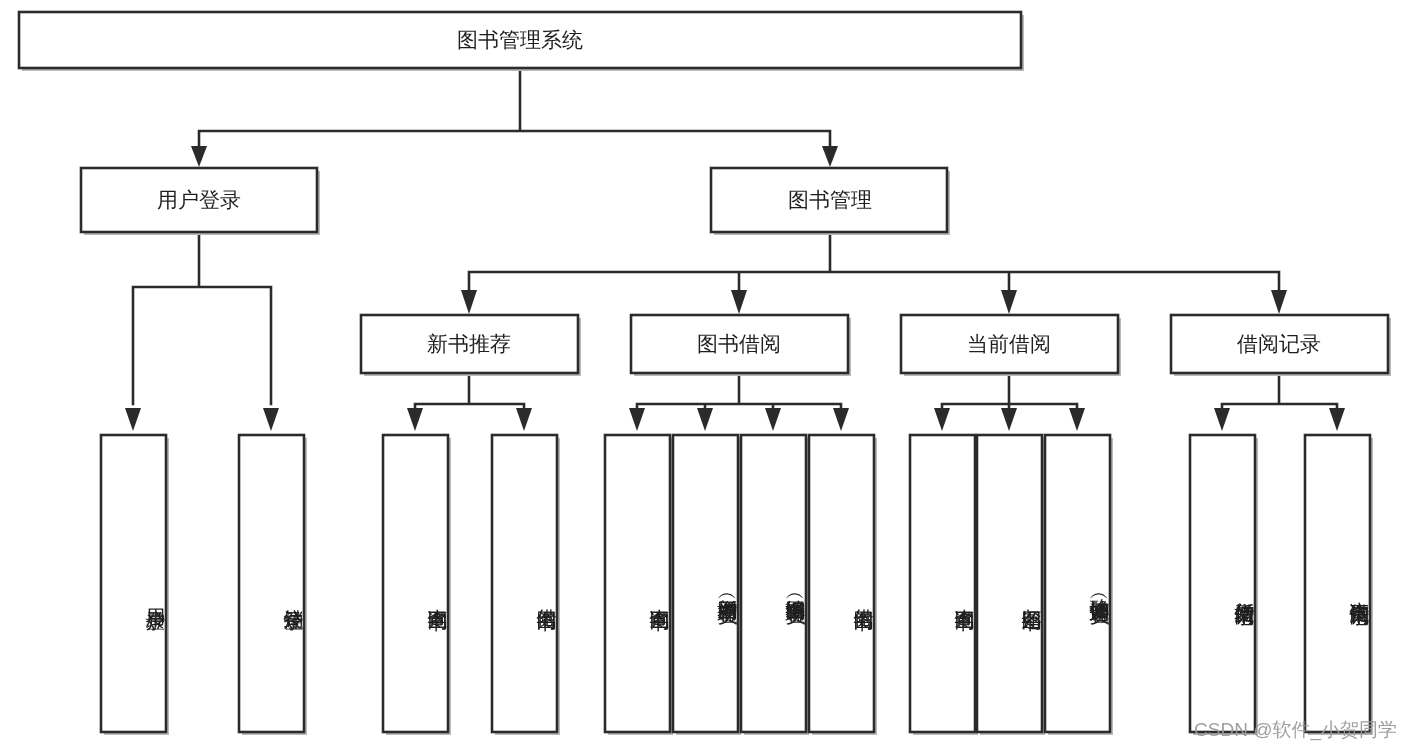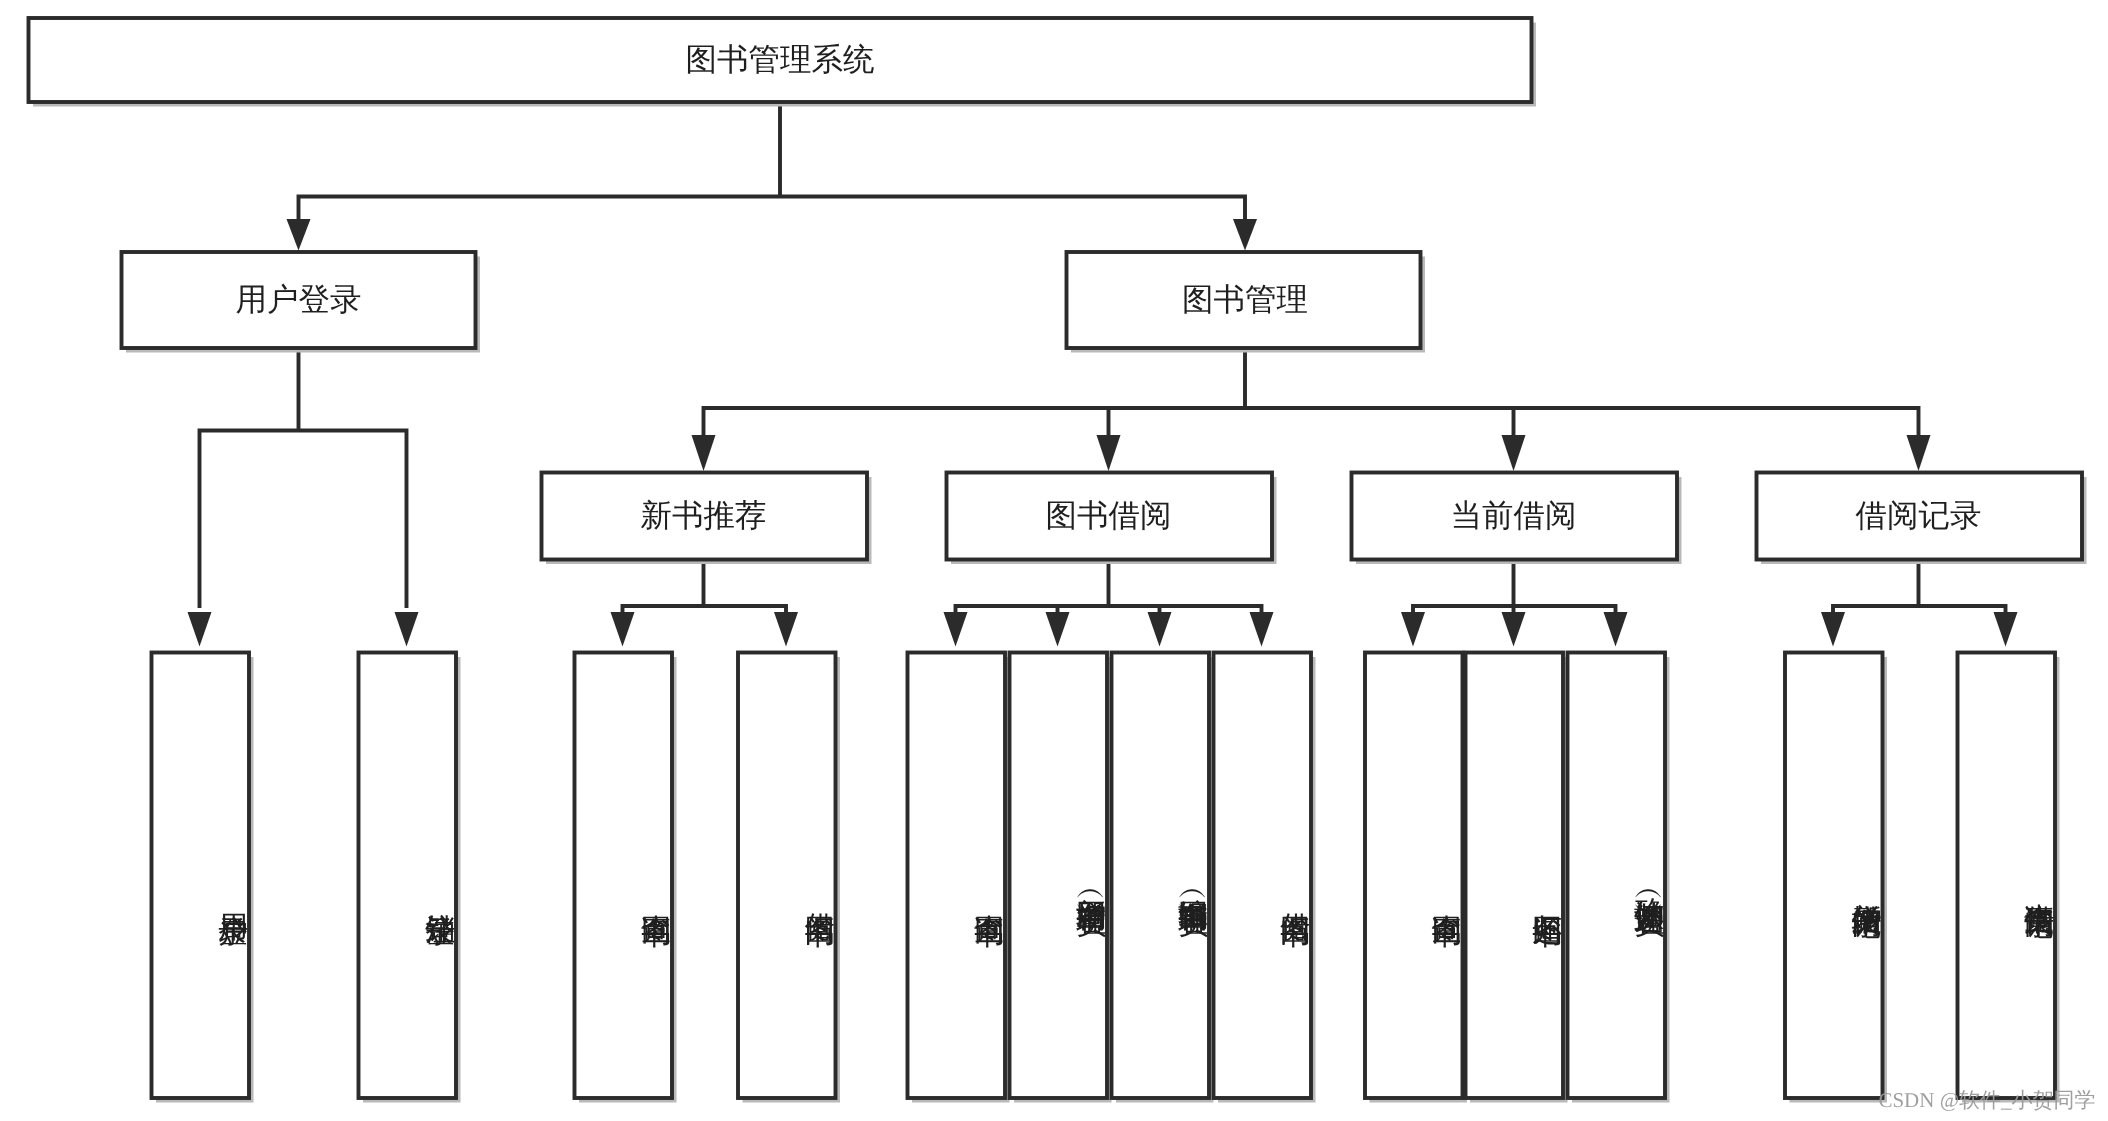--- a/index.html
+++ b/index.html
@@ -66,22 +66,22 @@
     text-align: center;
     display: flex;
     align-items: flex-start;
     justify-content: center;
     pointer-events: none;
   }
   .watermark {
     position: absolute;
     right: 8px;
     bottom: 4px;
-    font-family: Liberation Serif, serif;
-    font-size: 14px;
+    font-family: Liberation Sans, sans-serif;
+    font-size: 19px;
     color: #9a9a9a;
     opacity: 0.95;
     white-space: nowrap;
   }
 </style>
 </head>
 <body>
 
 <div id="diagram-root">
 

